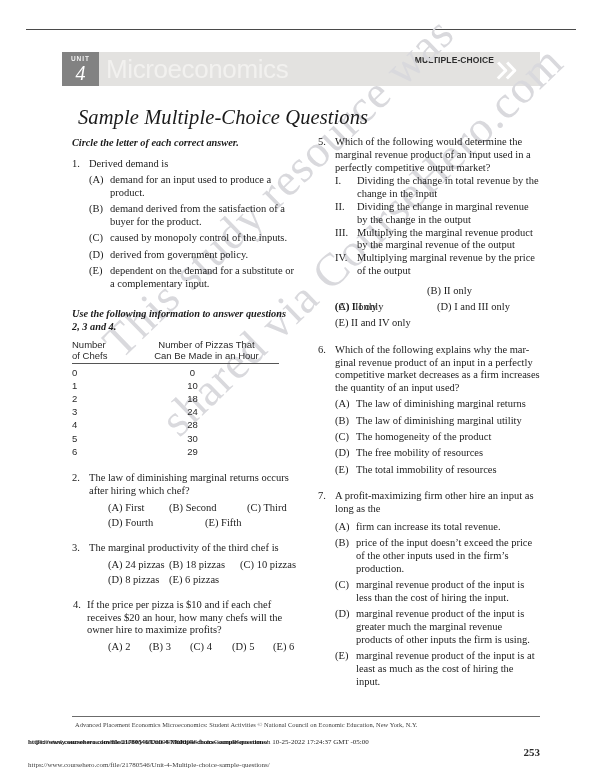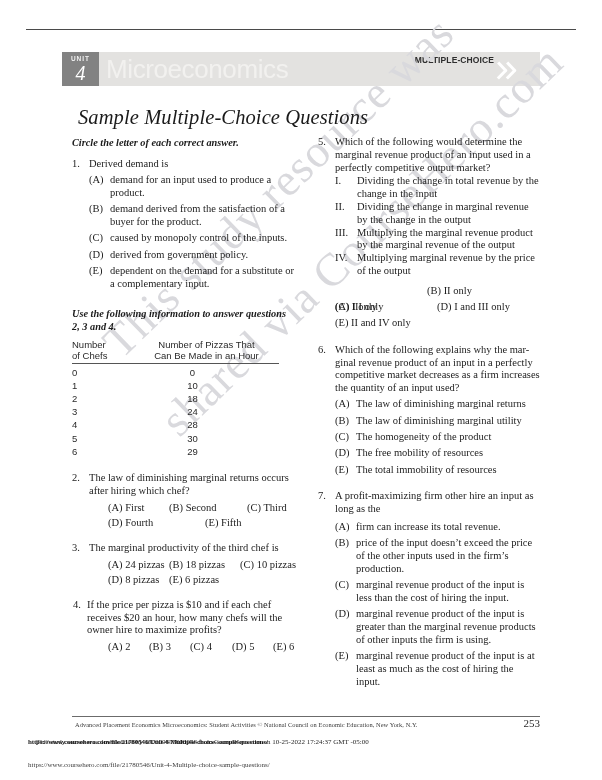--- a/index.html
+++ b/index.html
@@ -315,25 +315,26 @@
     top: 721px;
     font-family: "Liberation Serif", serif;
     font-size: 6.4px;
     letter-spacing: 0.05px;
     color: #3a3a3a;
     z-index: 6;
   }
   .footer-page {
     position: absolute;
     right: 62px;
-    top: 717px;
+    top: 746px;
     font-family: "Liberation Serif", serif;
     font-size: 11px;
     color: #2a2a2a;
     z-index: 6;
+    font-weight: bold;
   }
 
   
   .stamp {
     position: absolute;
     left: 28px;
     z-index: 7;
     font-family: "Liberation Serif", serif;
     font-size: 7px;
     color: #262626;
@@ -643,21 +644,21 @@
         <li class="opt">
           <span class="opt-lbl">(B)</span>
           <span>price of the input doesn’t exceed the price of the other inputs used in the firm’s production.</span>
         </li>
         <li class="opt">
           <span class="opt-lbl">(C)</span>
           <span>marginal revenue product of the input is less than the cost of hiring the input.</span>
         </li>
         <li class="opt">
           <span class="opt-lbl">(D)</span>
-          <span>marginal revenue product of the input is greater than the marginal revenue products of other inputs the firm is using.</span>
+          <span>marginal revenue product of the input is greater much the marginal revenue products of other inputs the firm is using.</span>
         </li>
         <li class="opt">
           <span class="opt-lbl">(E)</span>
           <span>marginal revenue product of the input is at least as much as the cost of hiring the input.</span>
         </li>
       </ul>
     </div>
 
   </div>
 

